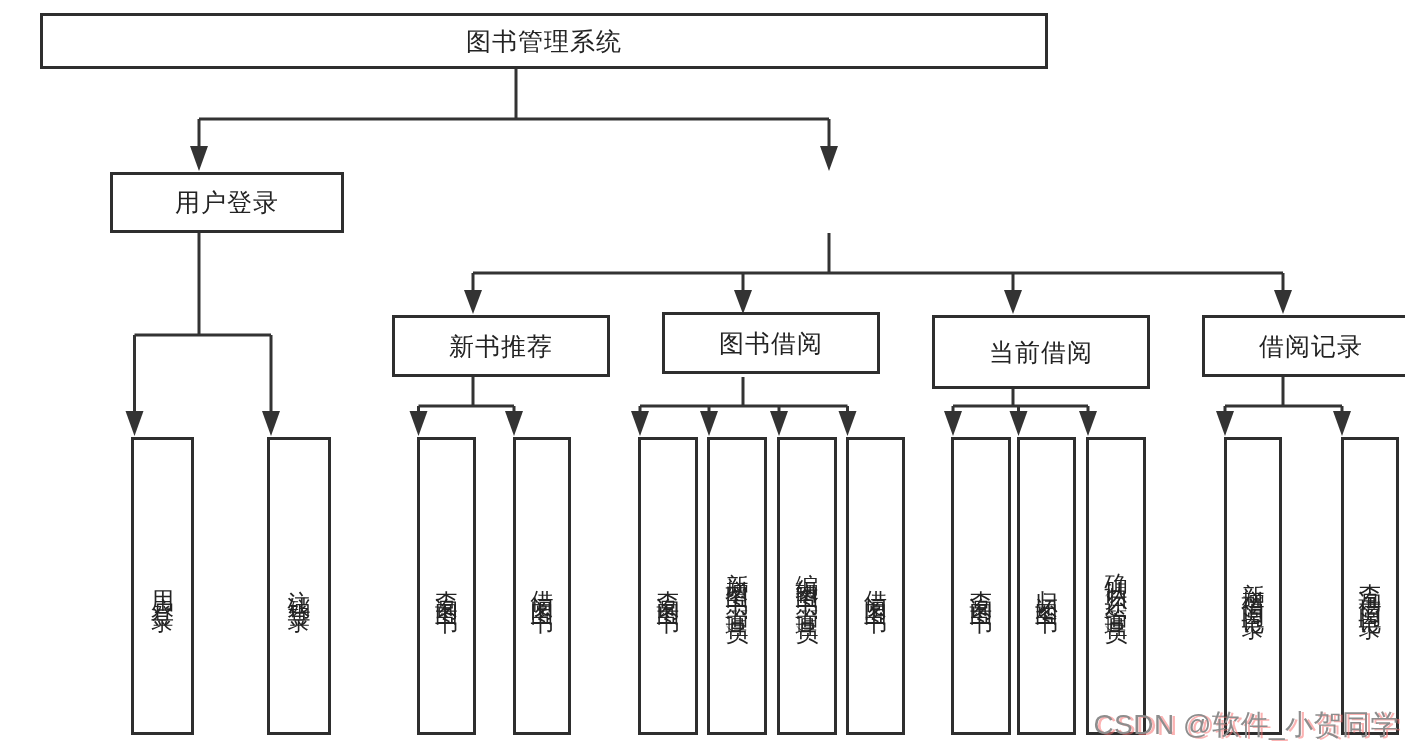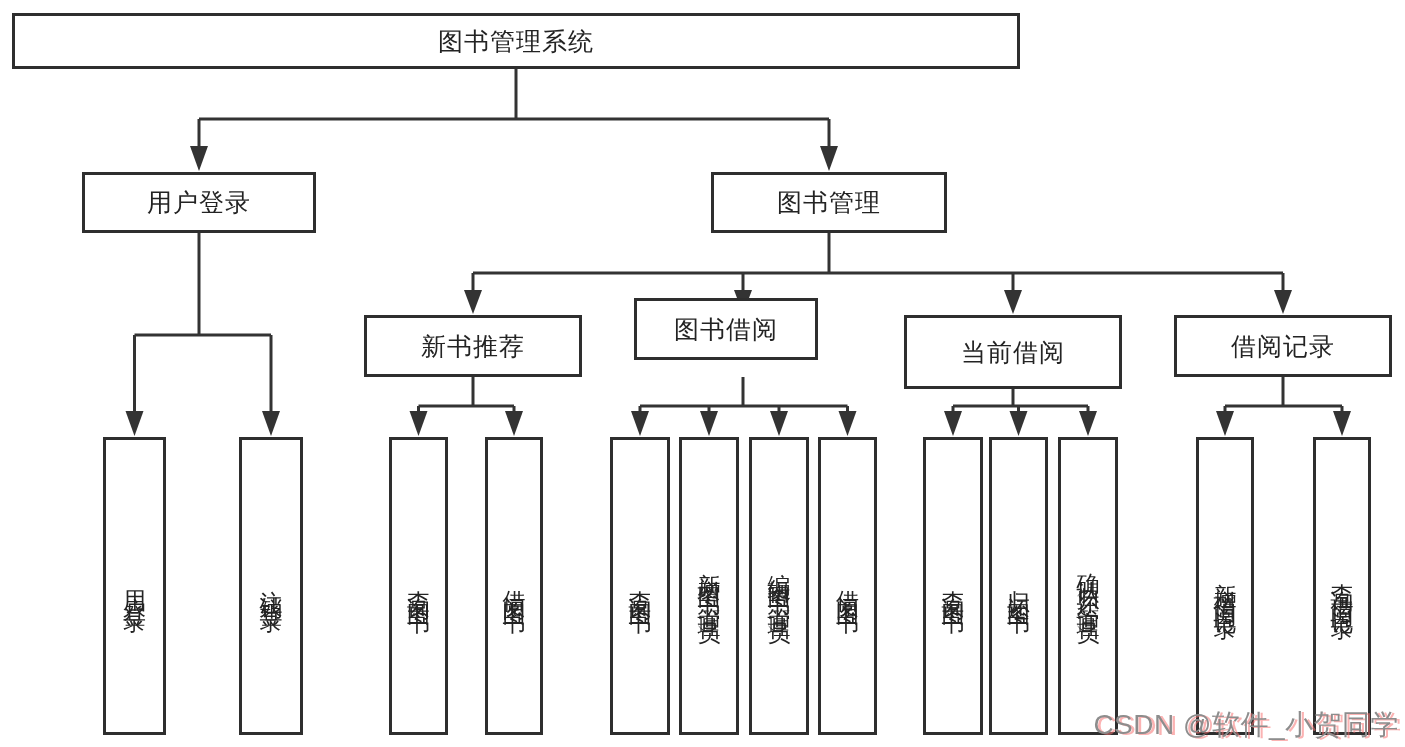--- a/index.html
+++ b/index.html
@@ -25,20 +25,21 @@
   }
   .node {
     position: absolute;
     box-sizing: border-box;
     background: #ffffff;
     border: 3px solid #2e2e2e;
     display: flex;
     align-items: center;
     justify-content: center;
     color: #232323;
+    margin-left: 28px;
   }
   .node.h { 
     font-size: 25px;
     letter-spacing: 1px;
     white-space: nowrap;
   }
   .node.leaf { 
     font-size: 23px;
   }
   .node.leaf .vtext {
@@ -129,24 +130,23 @@
       <polygon points="1009.5,411 1027.5,411 1018.5,436"></polygon>
       <polygon points="1079,411 1097,411 1088,436"></polygon>
       <polygon points="1216,411 1234,411 1225,436"></polygon>
       <polygon points="1333,411 1351,411 1342,436"></polygon>
     </g>
   </svg>
 
   <div class="node h" style="left:12px; top:13px; width:1008px; height:56px;">图书管理系统</div>
 
   <div class="node h" style="left:82px; top:172px; width:234px; height:61px;">用户登录</div>
-  <div class="node h" style="left:711px; top:172px; width:236px; height:61px;">图书管理</div>
 
   <div class="node h" style="left:364px; top:315px; width:218px; height:62px;font-family:Liberation Serif, serif;">新书推荐</div>
-  <div class="node h" style="left:634px; top:298px; width:184px; height:62px;">图书借阅</div>
+  <div class="node h" style="left:634px; top:312px; width:218px; height:62px;">图书借阅</div>
   <div class="node h" style="left:904px; top:315px; width:218px; height:74px;">当前借阅</div>
   <div class="node h" style="left:1174px; top:315px; width:218px; height:62px;">借阅记录</div>
 
   <div class="node leaf" style="left:103px; top:437px; width:63px; height:298px;">
     <span class="vtext">用户登录</span>
   </div>
   <div class="node leaf" style="left:239px; top:437px; width:64px; height:298px;">
     <span class="vtext">注销登录</span>
   </div>
 

